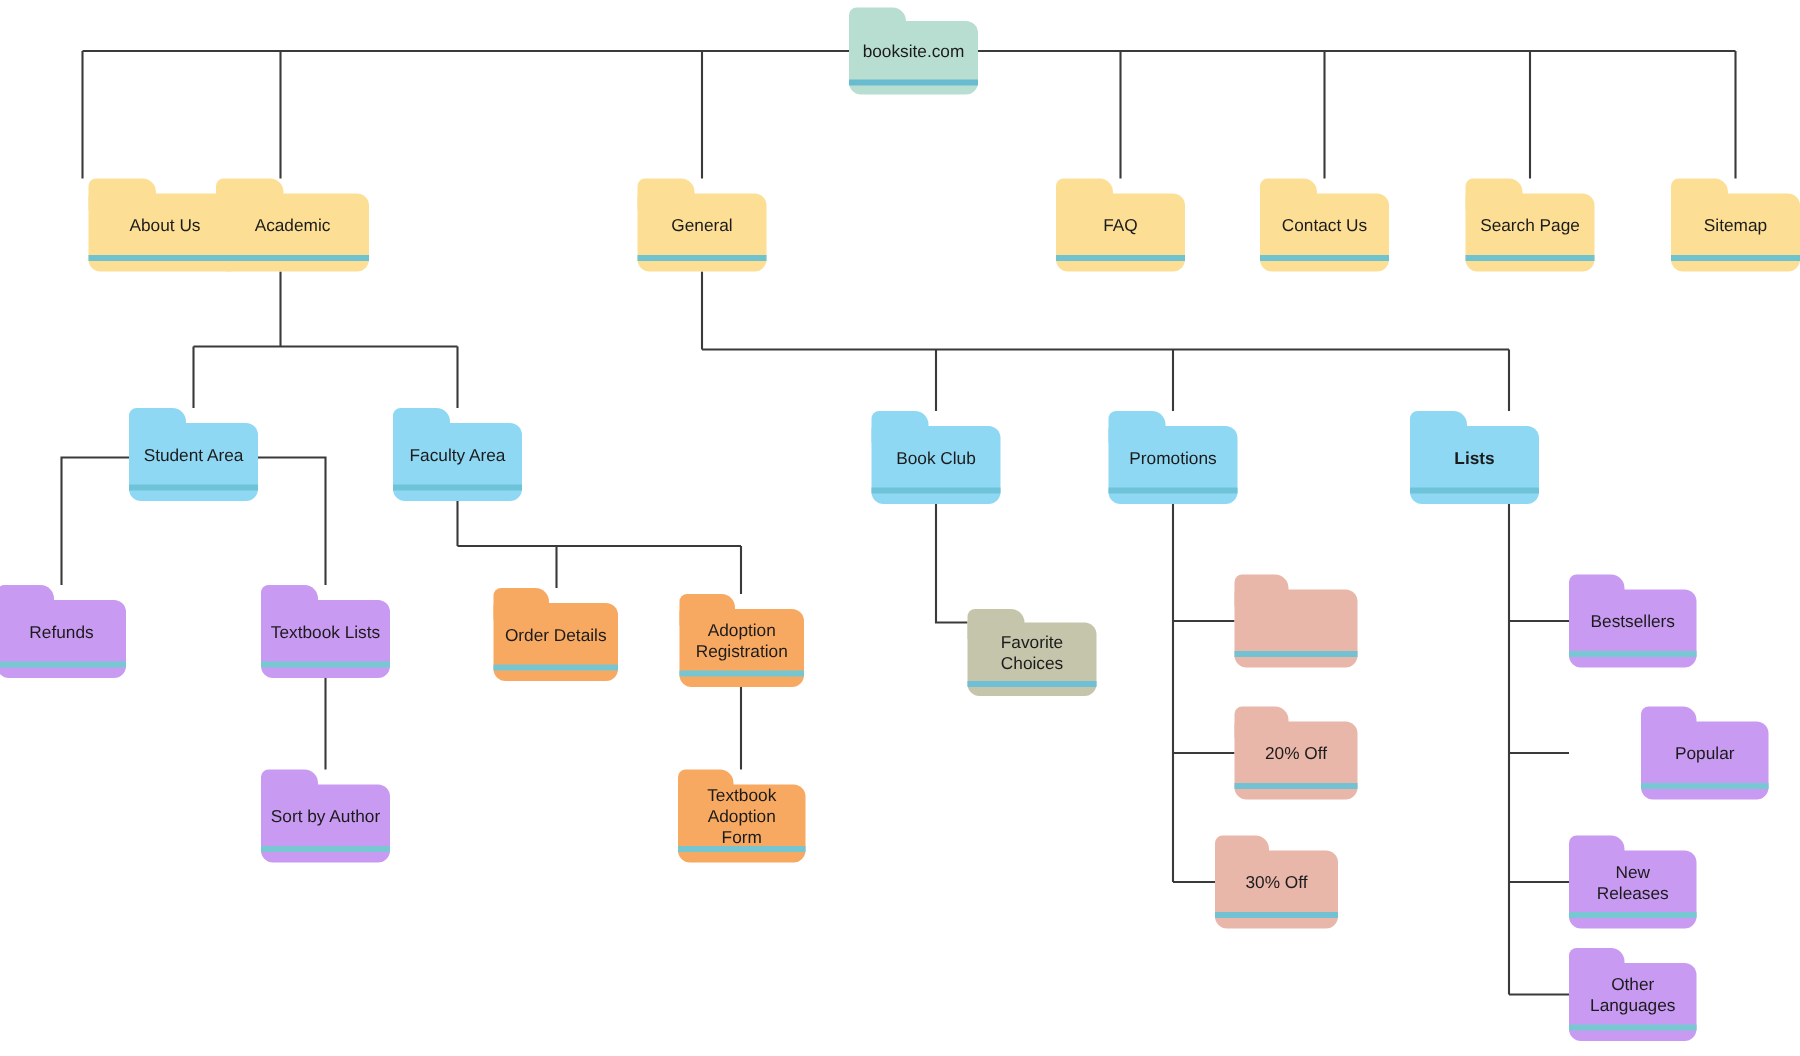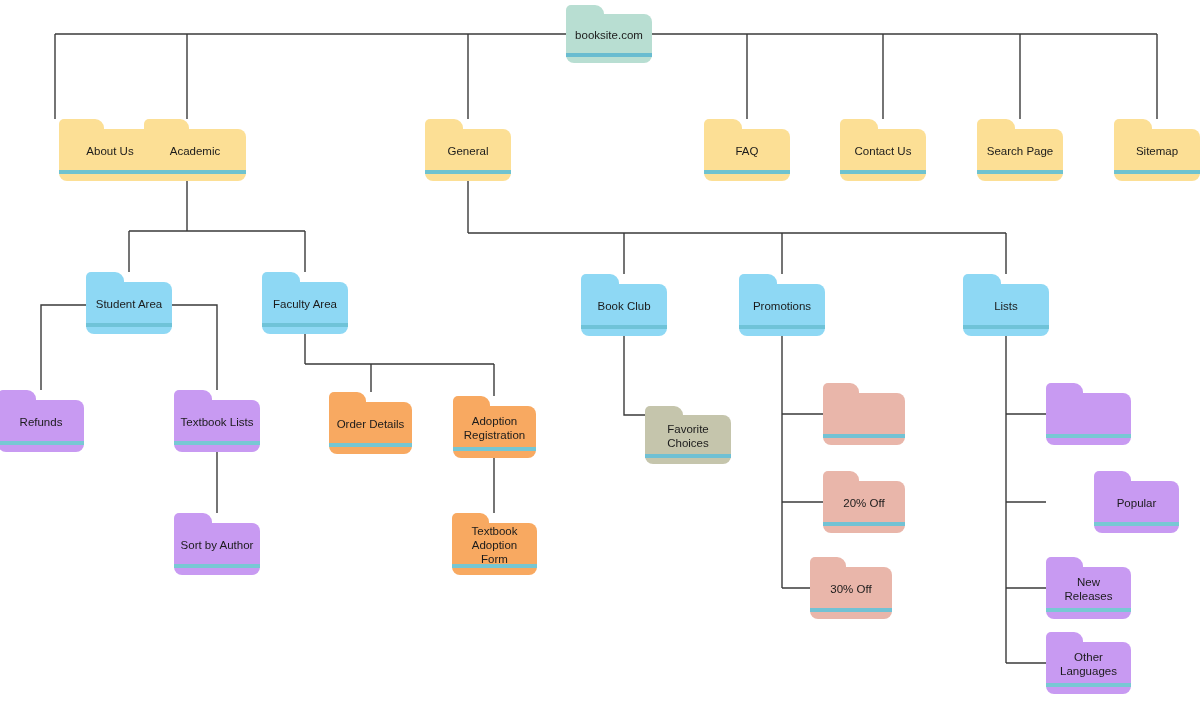--- a/index.html
+++ b/index.html
@@ -212,21 +212,21 @@
       </div>
       <div class="node" style="left: 739px; top: 274px; width: 86px; height: 62px;">
         <div class="folder">
           <div class="folder-tab" style="background: rgb(142, 216, 244);"></div>
           <div class="folder-body" style="background: rgb(142, 216, 244);">
             <div class="folder-stripe" style="background: rgb(111, 195, 216);"></div>
           </div>
         </div>
         <div class="node-label">Promotions</div>
       </div>
-      <div class="node" style="left: 963px; top: 274px; width: 86px; height: 62px;">
+      <div class="node" style="left: 940px; top: 274px; width: 86px; height: 62px; font-weight: bold;">
         <div class="folder">
           <div class="folder-tab" style="background: rgb(142, 216, 244);"></div>
           <div class="folder-body" style="background: rgb(142, 216, 244);">
             <div class="folder-stripe" style="background: rgb(111, 195, 216);"></div>
           </div>
         </div>
         <div class="node-label">Lists</div>
       </div>
       <div class="node" style="left: -2px; top: 390px; width: 86px; height: 62px;">
         <div class="folder">
@@ -320,20 +320,21 @@
         </div>
         <div class="node-label">30% Off</div>
       </div>
       <div class="node" style="left: 1046px; top: 383px; width: 85px; height: 62px;">
         <div class="folder">
           <div class="folder-tab" style="background: rgb(200, 154, 242);"></div>
           <div class="folder-body" style="background: rgb(200, 154, 242);">
             <div class="folder-stripe" style="background: rgb(120, 200, 212);"></div>
           </div>
         </div>
+        <div class="node-label">Bestsellers</div>
       </div>
       <div class="node" style="left: 1046px; top: 471px; width: 85px; height: 62px; margin-left: 48px;">
         <div class="folder">
           <div class="folder-tab" style="background: rgb(200, 154, 242);"></div>
           <div class="folder-body" style="background: rgb(200, 154, 242);">
             <div class="folder-stripe" style="background: rgb(120, 200, 212);"></div>
           </div>
         </div>
         <div class="node-label">Popular</div>
       </div>

